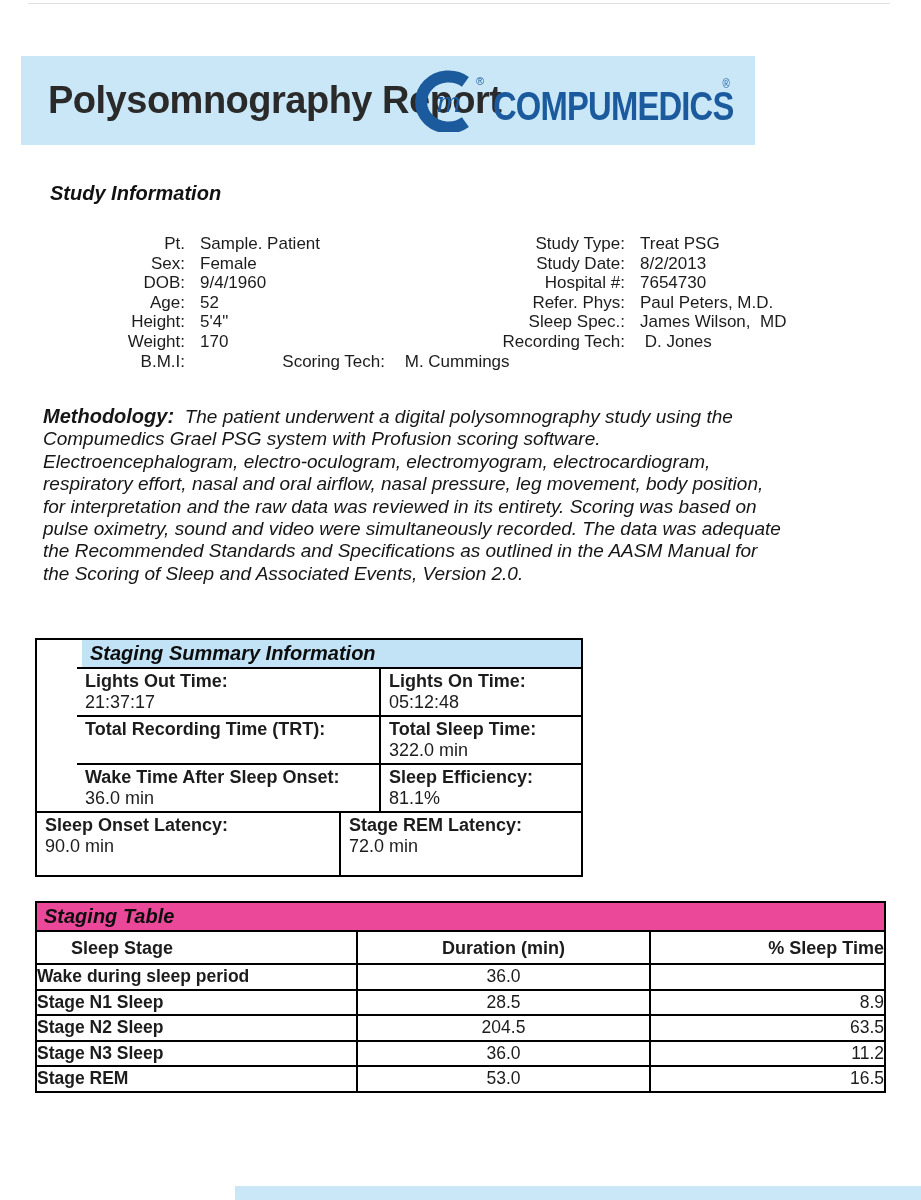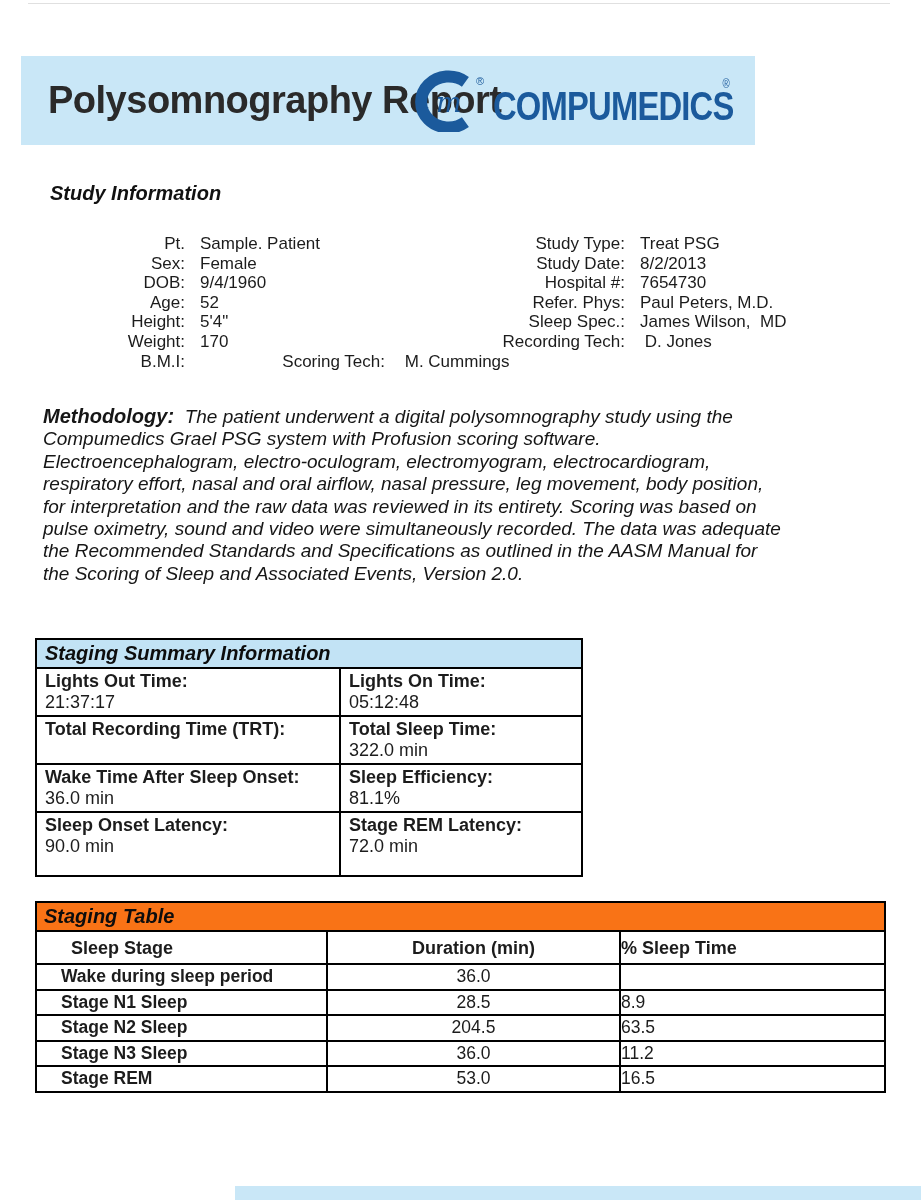--- a/index.html
+++ b/index.html
@@ -35,43 +35,43 @@
   
   .meth { position:absolute; left:43px; top:405px; width:860px;
     font-style:italic; font-size:19px; line-height:22.4px; color:#161616; }
   .mline { white-space:nowrap; }
   .mhead { font-weight:bold; font-size:20px; }
 
   
   .sum { position:absolute; left:35px; top:638px; width:548px;
     border:2px solid #000; }
   .sum-title { height:27px; line-height:27px; background:#c2e3f5;
-    font-weight:bold; font-style:italic; font-size:20px; padding-left:8px; color:#0d0d0d; }
+    font-weight:bold; font-style:italic; font-size:20px; padding-left:8px; color:#0d0d0d;margin-left:45px; }
   .sum-row { display:flex; border-top:2px solid #000; }
   .sum-cell { padding:2px 8px 2px 8px; font-size:18px; line-height:21px; }
   .sum-c1 { width:302px; }
   .sum-c2 { flex:1; border-left:2px solid #000; }
   .clab { font-weight:bold; }
-  .r-std { min-height:45px; }
+  .r-std { min-height:45px;margin-left:40px; }
   .r-last { min-height:64px; }
 
   
   .stg { position:absolute; left:35px; top:901px; width:851px;
     border:2px solid #000; }
-  .stg-title { height:27px; line-height:27px; background:#f97316;
+  .stg-title { height:27px; line-height:27px; background:#ec4899;
     font-weight:bold; font-style:italic; font-size:20px; padding-left:7px; color:#0d0d0d; }
   .stg-head { display:flex; border-top:2px solid #000; height:33px; line-height:33px;
     font-weight:bold; font-size:18px; }
   .stg-row { display:flex; border-top:2px solid #000; height:25.5px; line-height:23.5px;
     font-size:17.5px; }
-  .tc1 { width:289px; }
+  .tc1 { width:319px; }
   .tc2 { width:293px; border-left:2px solid #000; text-align:center; }
-  .tc3 { flex:1; border-left:2px solid #000; text-align:left; }
+  .tc3 { flex:1; border-left:2px solid #000; text-align:right; }
   .stg-head .tc1 { padding-left:34px; }
-  .stg-row .tc1 { padding-left:24px; font-weight:bold; }
+  .stg-row .tc1 { padding-left:0; font-weight:bold; }
 
   .bottom-band { position:absolute; left:235px; top:1186px; width:686px; height:14px;
     background:#c9e7f7; }
 
   
   .logo svg text { fill:#1b5a9c; }
   .logo svg .brandtxt { font-family:"Liberation Sans",sans-serif; font-weight:bold; letter-spacing:-1px; }
   .logo svg .mglyph { font-family:"DejaVu Serif","Liberation Serif",serif; font-style:italic; }
   .logo svg .reg { font-family:"Liberation Sans",sans-serif; }
 </style>

